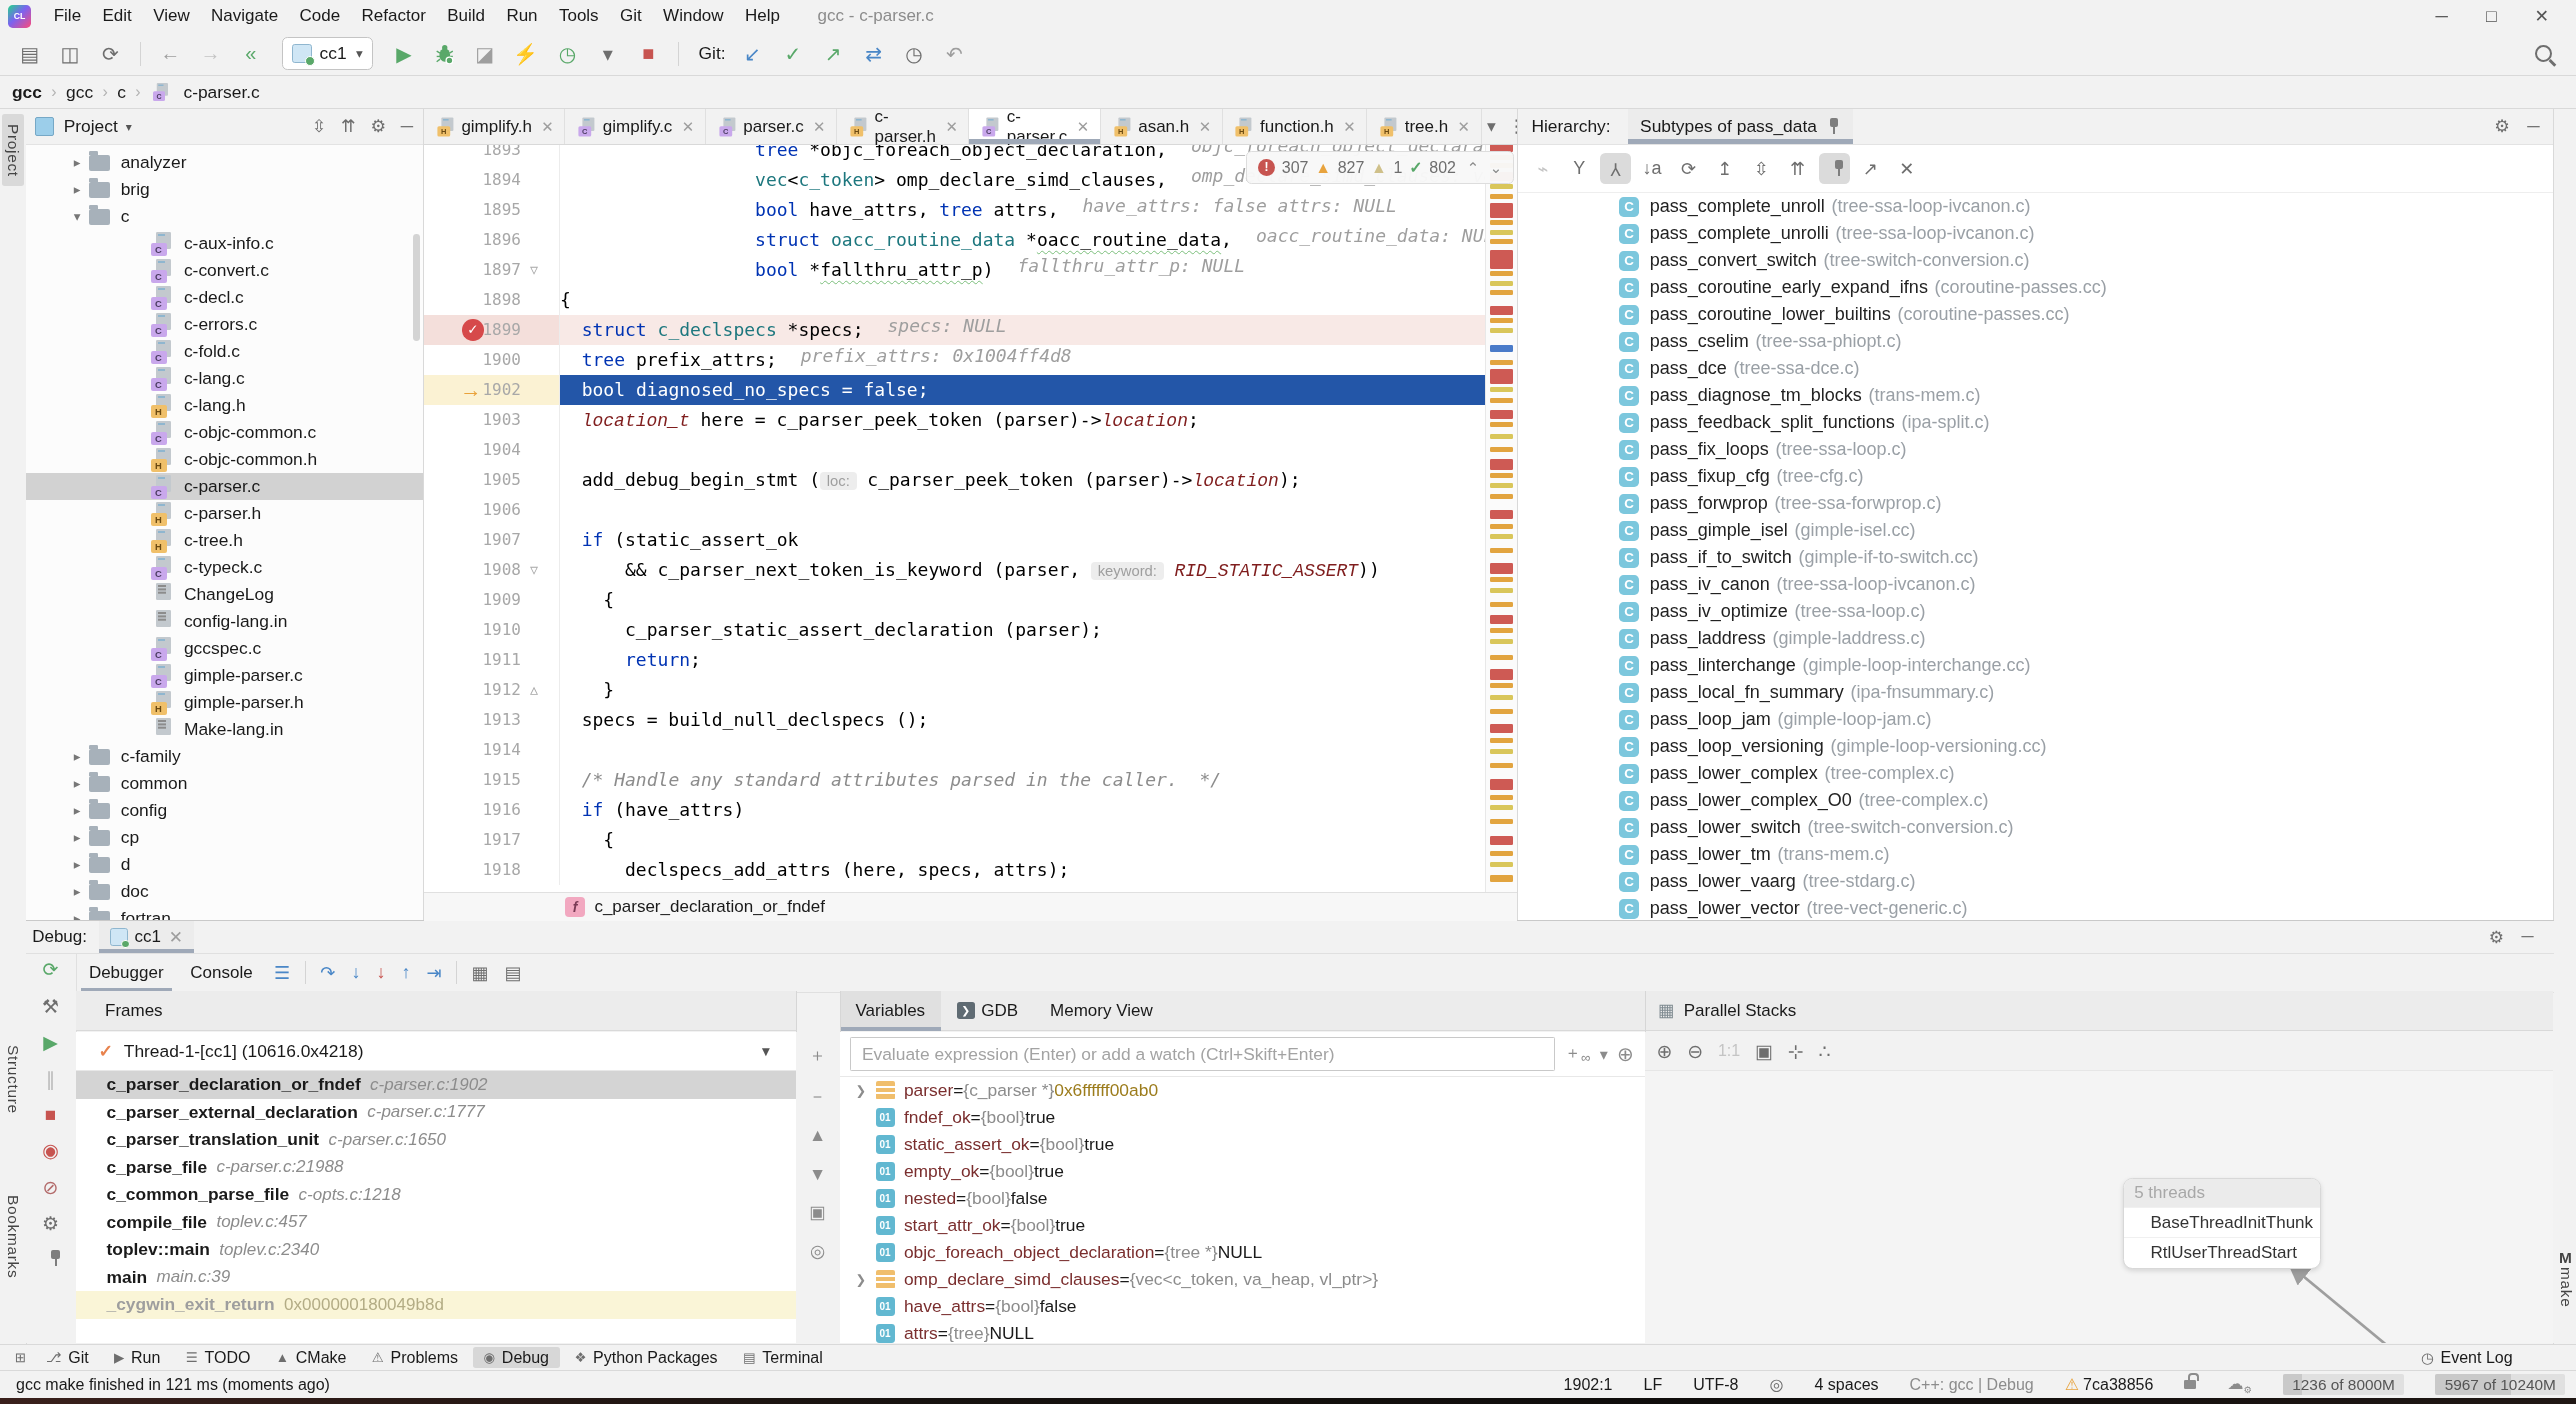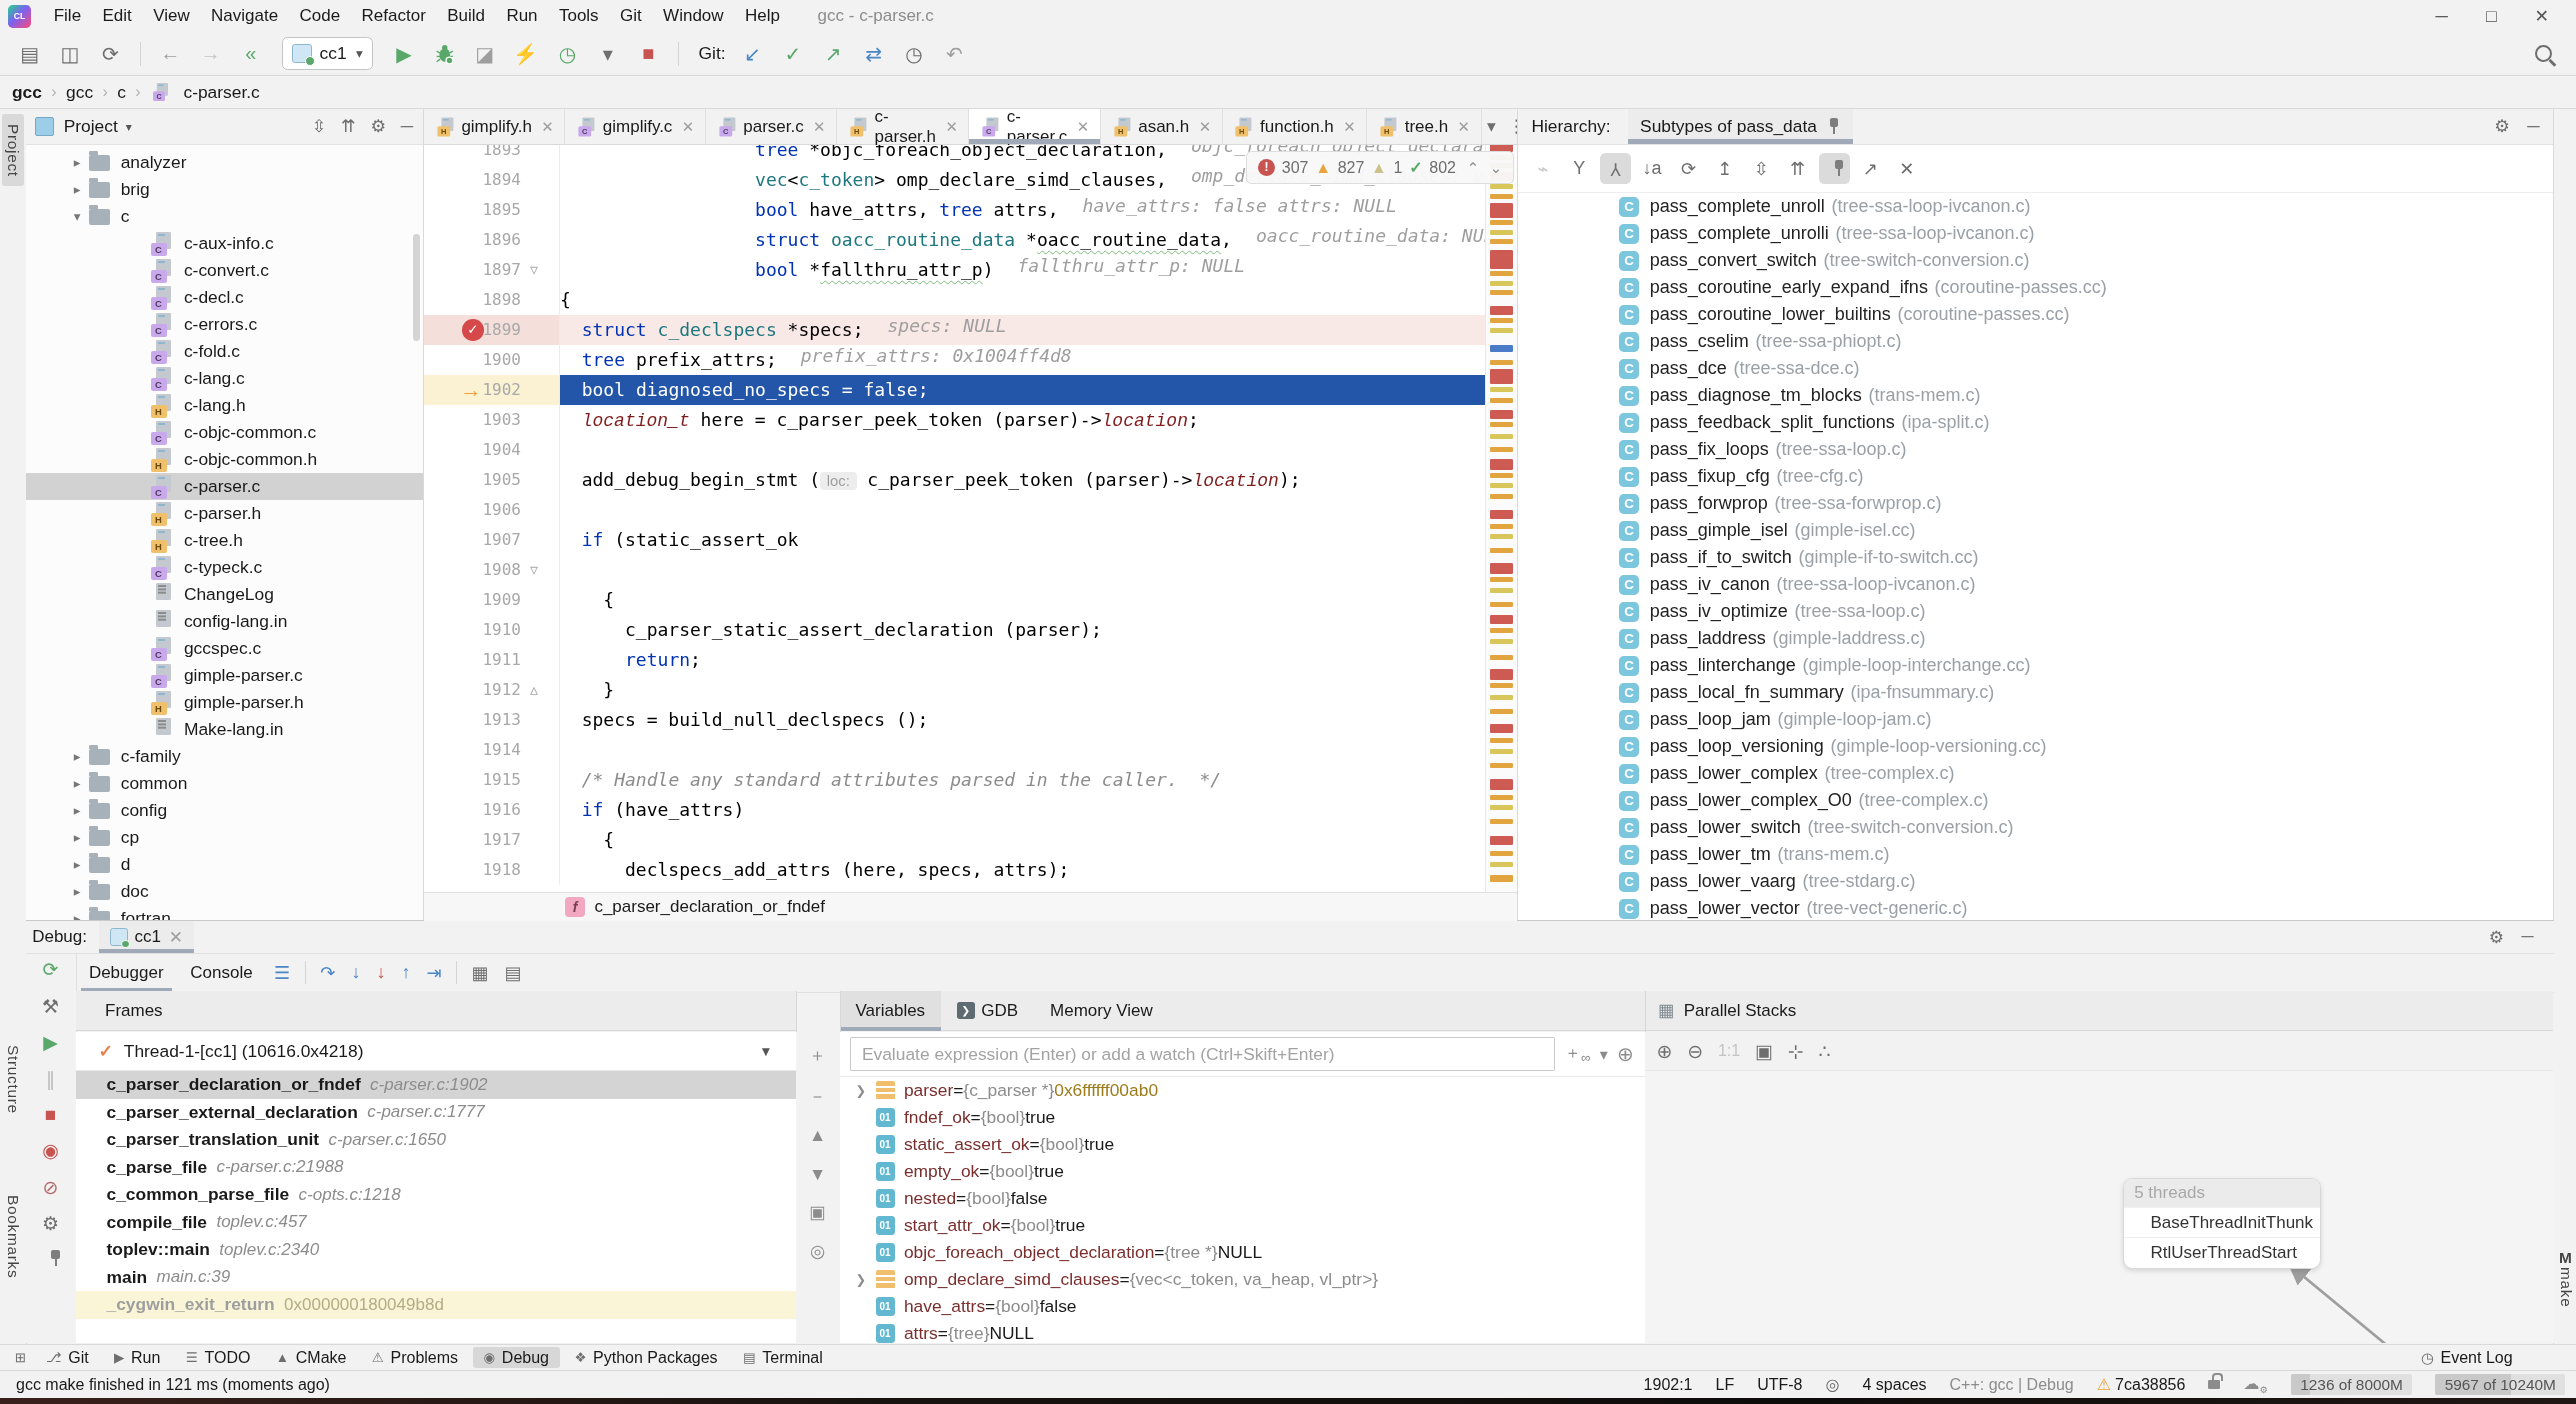--- a/index.html
+++ b/index.html
@@ -189,21 +189,21 @@
   .psnode .rw{font-size:17px;color:#333;padding:4.7px 6.7px 4.7px 27px;border-top:0.7px solid #F0F0F0;}
 
   
   #toolwinbar{left:0;top:1344px;width:2576px;height:26px;background:#F2F2F2;border-top:0.7px solid #D9D9D9;display:flex;align-items:center;padding:0 9.4px;box-sizing:border-box;font-size:16px;}
   .twitem{display:flex;align-items:center;gap:6.7px;padding:1.3px 10.7px;border-radius:2.7px;margin-right:4px;}
   .twitem .g{color:#6E6E6E;font-size:13.4px;}
   .twitem.active{background:#D7D7D7;}
   #twright{margin-left:auto;display:flex;align-items:center;gap:6.7px;margin-right:54px;}
   #statusbar{left:0;top:1370px;width:2576px;height:28px;background:#F2F2F2;border-top:0.7px solid #D9D9D9;display:flex;align-items:center;font-size:16px;box-sizing:border-box;}
   #status-left{padding-left:16px;}
-  #status-right{margin-left:auto;display:flex;align-items:center;gap:23px;margin-right:10.7px;}
+  #status-right{margin-left:auto;display:flex;align-items:center;gap:31px;margin-right:10.7px;}
   #status-right .dim{color:#8C8C8C;}
   #status-right .warn{color:#E8A33D;margin-right:4px;}
   .lock{width:12px;height:9.4px;border-radius:1.3px;background:#8C8C8C;position:relative;display:inline-block;}
   .lock::before{content:"";position:absolute;top:-6.7px;left:4px;width:6.7px;height:6px;border:2px solid #8C8C8C;border-bottom:none;border-radius:4px 4px 0 0;}
   .mem{background:#E0E0E0;border-radius:2px;padding:1.3px 9.4px;color:#555;font-size:15.4px;position:relative;overflow:hidden;}
   .mem i{position:absolute;left:0;top:0;bottom:0;background:#C9C9C9;z-index:0;}
   .mem b{position:relative;z-index:1;font-weight:normal;}
   #darkstrip{left:0;top:1398px;width:2576px;height:6px;background:linear-gradient(90deg,#3A201C,#17120F 35%,#0E0C0B 70%,#201714);}
   svg.overlay{position:absolute;left:0;top:0;pointer-events:none;}
 </style>
@@ -549,21 +549,21 @@
         </div><pre class="ctext"><span class="s-p">  add_debug_begin_stmt (</span><span class="s-chip">loc:</span><span class="s-p"> c_parser_peek_token (parser)-&gt;</span><span class="s-m">location</span><span class="s-p">);</span></pre></div>
       <div class="crow"><div class="gut">
           <span class="lnum">1906</span>
         </div><pre class="ctext"></pre></div>
       <div class="crow"><div class="gut">
           <span class="lnum">1907</span>
         </div><pre class="ctext"><span class="s-p">  </span><span class="s-k">if</span><span class="s-p"> (static_assert_ok</span></pre></div>
       <div class="crow"><div class="gut">
           <span class="lnum">1908</span>
           <span class="foldm">▿</span>
-        </div></div>
+        </div><pre class="ctext"><span class="s-p">      &amp;&amp; c_parser_next_token_is_keyword (parser, </span><span class="s-chip">keyword:</span><span class="s-p"> </span><span class="s-m">RID_STATIC_ASSERT</span><span class="s-p">))</span></pre></div>
       <div class="crow"><div class="gut">
           <span class="lnum">1909</span>
         </div><pre class="ctext"><span class="s-p">    {</span></pre></div>
       <div class="crow"><div class="gut">
           <span class="lnum">1910</span>
         </div><pre class="ctext"><span class="s-p">      c_parser_static_assert_declaration (parser);</span></pre></div>
       <div class="crow"><div class="gut">
           <span class="lnum">1911</span>
         </div><pre class="ctext"><span class="s-p">      </span><span class="s-k">return</span><span class="s-p">;</span></pre></div>
       <div class="crow"><div class="gut">

